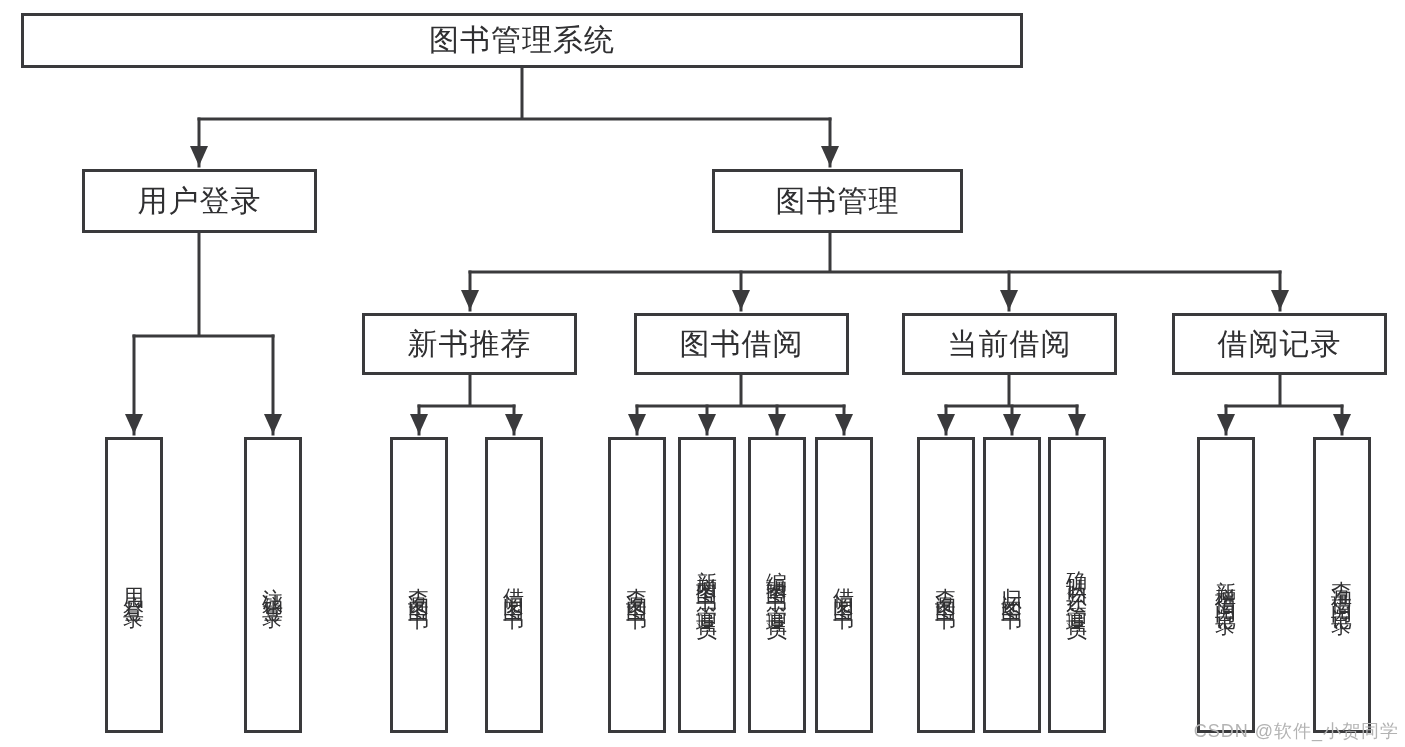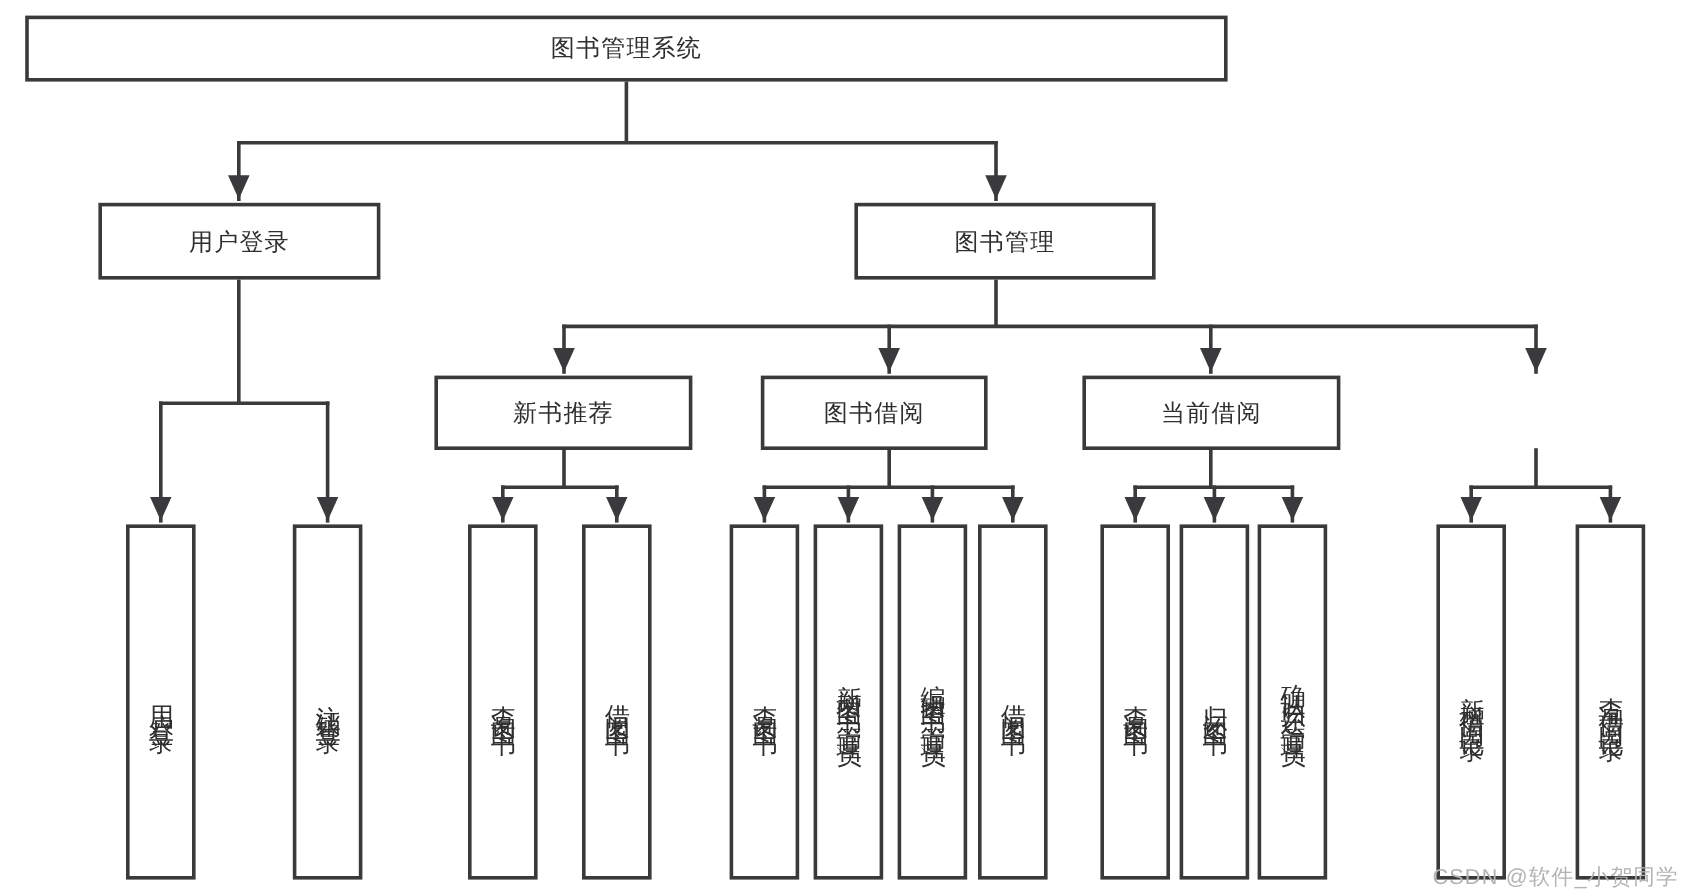--- a/index.html
+++ b/index.html
@@ -25,21 +25,21 @@
     box-sizing: border-box;
     background: #ffffff;
     border: 3px solid #3a3a3c;
     color: #2f2f31;
     display: flex;
     align-items: center;
     justify-content: center;
     text-align: center;
   }
   .node.h {
-    font-size: 20px;
+    font-size: 30px;
     letter-spacing: 1px;
     white-space: nowrap;
   }
   .node.v {
     font-size: 21px;
     writing-mode: vertical-rl;
     letter-spacing: 7px;
     line-height: 1;
   }
   .watermark {
@@ -100,22 +100,23 @@
       <path d="M1342,406 V434" marker-end="url(#arw)"></path>
     </g>
   </svg>
 
   <div class="node h" style="left:21px; top:13px; width:1002px; height:55px;">图书管理系统</div>
 
   <div class="node h" style="left:82px; top:169px; width:235px; height:64px;">用户登录</div>
   <div class="node h" style="left:712px; top:169px; width:251px; height:64px;">图书管理</div>
 
   <div class="node h" style="left:362px; top:313px; width:215px; height:62px;text-align:right;">新书推荐</div>
-  <div class="node h" style="left:634px; top:313px; width:189px; height:62px;">图书借阅</div>
+  <div class="node h" style="left:634px; top:313px; width:215px; height:62px;">图书借阅</div>
   <div class="node h" style="left:902px; top:313px; width:215px; height:62px;font-family:Liberation Mono, monospace;">当前借阅</div>
+  <div class="node h" style="left:1172px; top:313px; width:215px; height:62px;">借阅记录</div>
 
   <div class="node v" style="left:105px; top:437px; width:58px; height:296px;">用户登录</div>
   <div class="node v" style="left:244px; top:437px; width:58px; height:296px;">注销登录</div>
 
   <div class="node v" style="left:390px; top:437px; width:58px; height:296px;">查询图书</div>
   <div class="node v" style="left:485px; top:437px; width:58px; height:296px;">借阅图书</div>
 
   <div class="node v" style="left:608px; top:437px; width:58px; height:296px;">查询图书</div>
   <div class="node v" style="left:678px; top:437px; width:58px; height:296px;">新增图书（管理员）</div>
   <div class="node v" style="left:748px; top:437px; width:58px; height:296px;">编辑图书（管理员）</div>

